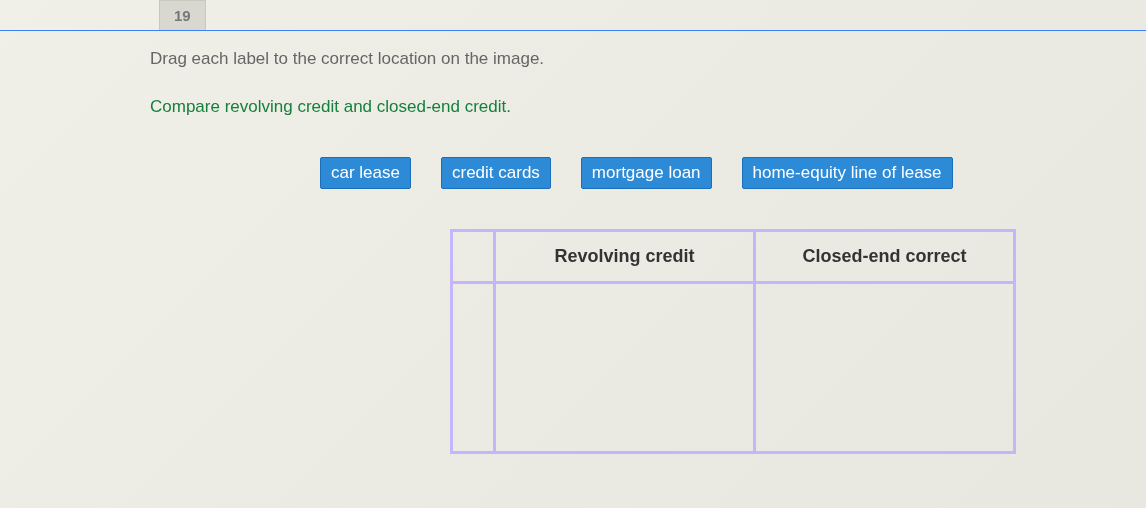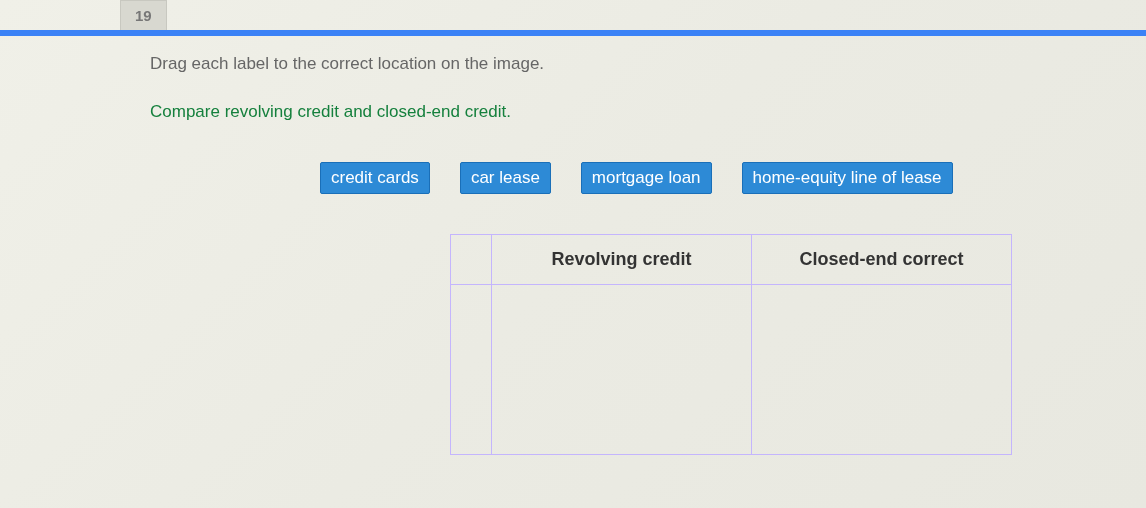--- a/index.html
+++ b/index.html
@@ -7,22 +7,23 @@
       font-family: Arial, Helvetica, sans-serif;
       background: linear-gradient(135deg, #f0f0e8 0%, #ebebe3 50%, #e8e8e0 100%);
       width: 1146px;
       height: 508px;
       overflow: hidden;
       color: #555;
     }
     .question-header {
       display: flex;
       align-items: center;
-      border-bottom: 6px solid #3b82f6;
+      border-bottom: 1px solid #3b82f6;
       margin-bottom: 18px;
+      padding-left: 39px;
     }
     .question-number {
       background: #d8d8d0;
       color: #777;
       font-weight: bold;
       font-size: 15px;
       padding: 6px 14px;
       border: 1px solid #c8c8c0;
       border-bottom: none;
       margin-left: 120px;
@@ -57,21 +58,21 @@
       white-space: nowrap;
     }
     .table-wrap {
       margin-left: 300px;
     }
     table {
       border-collapse: collapse;
       background: rgba(255,255,255,0);
     }
     th, td {
-      border: 1px solid #c4b5fd;
+      border: 3px solid #c4b5fd;
     }
     th {
       font-weight: bold;
       color: #333;
       font-size: 18px;
       padding: 14px 20px;
       text-align: center;
     }
     th.corner {
       width: 34px;
@@ -94,22 +95,22 @@
 
 <div class="question-header">
   <div class="question-number">19</div>
 </div>
 
 <div class="content">
   <p class="instruction">Drag each label to the correct location on the image.</p>
   <p class="prompt">Compare revolving credit and closed-end credit.</p>
 
   <div class="labels-row">
+    <div class="drag-label">car lease</div>
     <div class="drag-label">credit cards</div>
-    <div class="drag-label">car lease</div>
     <div class="drag-label">mortgage loan</div>
     <div class="drag-label">home-equity line of lease</div>
   </div>
 
   <div class="table-wrap">
     <table>
       <thead>
         <tr>
           <th class="corner"></th>
           <th class="col">Revolving credit</th>

